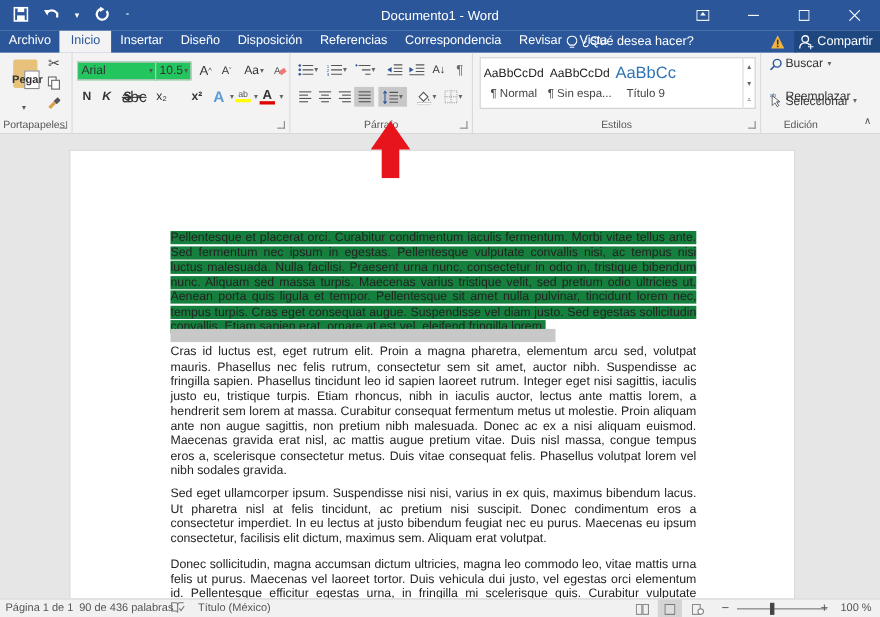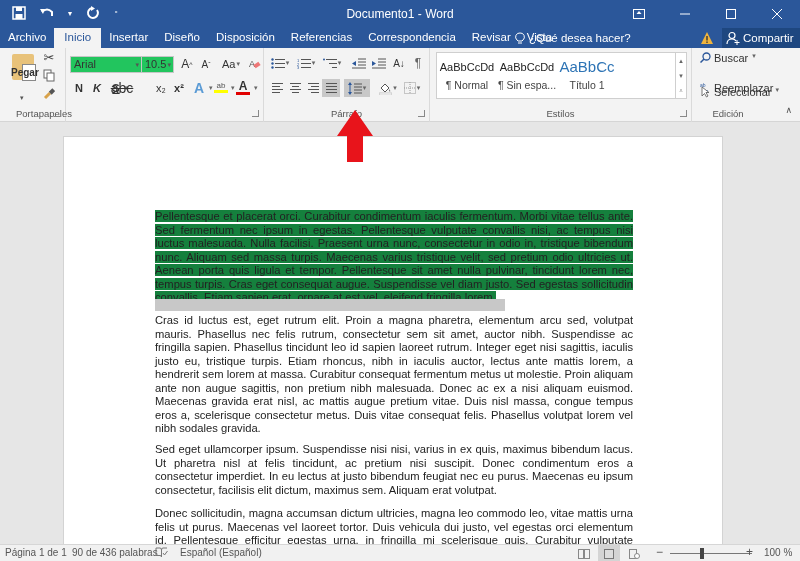--- a/index.html
+++ b/index.html
@@ -44,21 +44,21 @@
 
   .lines { display: flex; flex-direction: column; gap: 2px; }
   .lines span { display: block; height: 1px; background: #555; }
 
   .styles-box { position: absolute; left: 6px; top: 4px; width: 240px; height: 47px; background: #fff; border: 1px solid #cfcfcf; }
   .style-item { position: absolute; top: 0; width: 60px; height: 45px; text-align: center; }
   .style-sample { margin-top: 8px; font-size: 11px; color: #222; white-space: nowrap; overflow: hidden; }
   .style-name { margin-top: 6px; font-size: 10.5px; color: #444; white-space: nowrap; }
   .styles-scroll { position: absolute; left: 246px; top: 4px; width: 11px; height: 47px; border: 1px solid #cfcfcf; border-left: none; background: #fff; font-size: 7px; color: #666; display: flex; flex-direction: column; align-items: center; justify-content: space-around; }
 
-  .edit-row { position: absolute; left: 8px; display: flex; gap: 3px; font-size: 11px; color: #333; white-space: nowrap; }
+  .edit-row { position: absolute; left: 8px; display: flex; align-items: center; gap: 3px; font-size: 11px; color: #333; white-space: nowrap; }
 
   .collapse { position: absolute; right: 8px; bottom: 6px; font-size: 9px; color: #555; }
 
   
   .red-arrow { position: absolute; left: 337px; top: 110px; width: 36px; height: 52px; }
 
   
   .docarea { position: absolute; left: 0; top: 123px; width: 800px; height: 421px; background: #e6e6e6; overflow: hidden; }
   .page { position: absolute; left: 63px; top: 13px; width: 660px; height: 420px; background: #fff; border: 1px solid #d3d3d3; }
   .para { position: absolute; left: 91px; width: 478px; font-family: "Liberation Sans", sans-serif; font-size: 11.2px; line-height: 13.5px; color: #222; text-align: justify; }
@@ -178,21 +178,21 @@
             <rect x="1" y="1" width="7" height="8" fill="#fff" stroke="#666"></rect>
             <rect x="4" y="4" width="7" height="8" fill="#fff" stroke="#666"></rect>
           </svg>
       </div>
       <div class="clip-small" style="top:39px;">
         <svg width="12" height="13" viewBox="0 0 12 13">
             <path d="M2 11 L7 6" stroke="#d8a24a" stroke-width="3"></path>
             <rect x="7" y="2" width="4" height="5" fill="#555" transform="rotate(45 9 4.5)"></rect>
           </svg>
       </div>
-      <div class="group-label" style="text-align:left; padding-left:16px;">Portapapeles</div>
+      <div class="group-label" style="text-align:left; padding-left:3px;">Portapapeles</div>
       <div class="launcher"></div>
     </div>
 
     <div class="group" style="left:66px; width:198px;">
       <div class="combo" style="left:4px; top:8px; width:72px;">
         <span>Arial</span><span class="dd">▾</span>
       </div>
       <div class="combo" style="left:75px; top:8px; width:33px;">
         <span>10.5</span><span class="dd">▾</span>
       </div>
@@ -215,21 +215,21 @@
           </svg>
       </div>
 
       <div class="rbtn" style="left:4px; top:31px; font-weight:bold;">N</div>
       <div class="rbtn" style="left:22px; top:31px; font-style:italic; font-weight:bold;">K</div>
       <div class="rbtn" style="left:41px; top:31px; text-decoration:underline; font-weight:bold;">S</div>
       <div class="rbtn" style="left:56px; top:31px; width:8px;">
           <span class="tiny-dd">▾</span>
         </div>
       <div class="rbtn" style="left:46px; top:31px; width:20px; font-size:14px; text-decoration:line-through;">abc</div>
-      <div class="rbtn" style="left:86px; top:31px; font-weight:normal;">x₂</div>
+      <div class="rbtn" style="left:72px; top:31px; font-weight:normal;">x₂</div>
       <div class="rbtn" style="left:104px; top:31px; font-weight:bold;">x²</div>
       <div class="rbtn" style="left:124px; top:31px; color:#5b9bd5; font-size:14px; font-weight:bold;">A</div>
       <span class="tiny-dd" style="position:absolute; left:142px; top:36px;">▾</span>
       <div class="rbtn" style="left:146px; top:30px; flex-direction:column; font-size:8px;">
         <span style="color:#555;">ab</span>
         <span style="display:block; width:14px; height:3px; background:#ffff00;"></span>
       </div>
       <span class="tiny-dd" style="position:absolute; left:164px; top:36px;">▾</span>
       <div class="rbtn" style="left:168px; top:30px; flex-direction:column; font-weight:bold; font-size:12px;">
         <span style="line-height:12px;">A</span>
@@ -365,21 +365,21 @@
         <div class="style-item" style="left:0;">
           <div class="style-sample">AaBbCcDd</div>
           <div class="style-name">¶ Normal</div>
         </div>
         <div class="style-item" style="left:60px;">
           <div class="style-sample">AaBbCcDd</div>
           <div class="style-name">¶ Sin espa...</div>
         </div>
         <div class="style-item" style="left:120px;">
           <div class="style-sample" style="font-size:15px; color:#2e74b5; margin-top:5px;">AaBbCc</div>
-          <div class="style-name" style="margin-top:4px;">Título 1</div>
+          <div class="style-name" style="margin-top:4px;">Título 9</div>
         </div>
       </div>
       <div class="styles-scroll">
         <span>▴</span>
         <span>▾</span>
         <span>⩡</span>
       </div>
       <div class="group-label">Estilos</div>
       <div class="launcher"></div>
     </div>
@@ -429,21 +429,21 @@
   <div class="statusbar">
     <span class="st" style="left:5px;">Página 1 de 1</span>
     <span class="st" style="left:72px;">90 de 436 palabras</span>
     <span class="st" style="left:155px;">
       <svg width="13" height="11" viewBox="0 0 13 11">
           <path d="M1 1 H5 Q6.5 1 6.5 3 V10 Q6.5 8.5 5 8.5 H1 Z" fill="none" stroke="#777"></path>
           <path d="M12 1 H8 Q6.5 1 6.5 3" fill="none" stroke="#777"></path>
           <path d="M8 6 L9.5 8 L12.5 4" fill="none" stroke="#777"></path>
         </svg>
     </span>
-    <span class="st" style="left:180px;">Español (Español)</span>
+    <span class="st" style="left:180px;">Título (México)</span>
 
     <div class="view-btn" style="left:573px;">
       <svg width="12" height="10" viewBox="0 0 12 10">
           <rect x="0.5" y="0.5" width="5" height="9" fill="none" stroke="#888"></rect>
           <rect x="6.5" y="0.5" width="5" height="9" fill="none" stroke="#888"></rect>
         </svg>
     </div>
     <div class="view-btn active" style="left:598px;">
       <svg width="10" height="10" viewBox="0 0 10 10">
           <rect x="0.5" y="0.5" width="9" height="9" fill="#ddd" stroke="#777"></rect>

